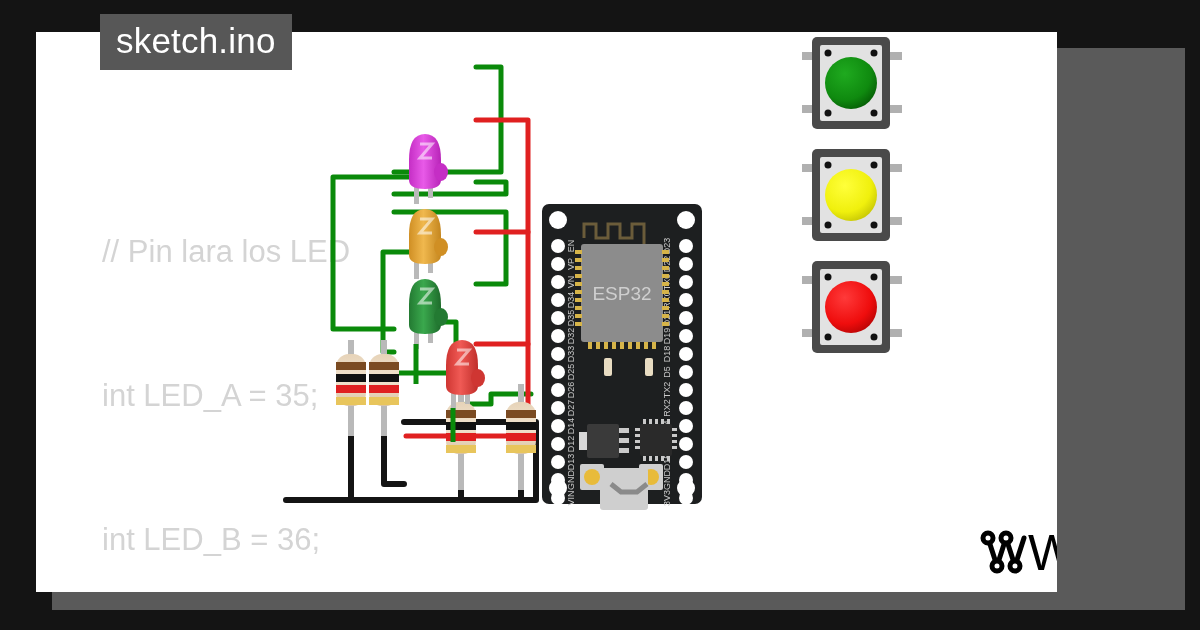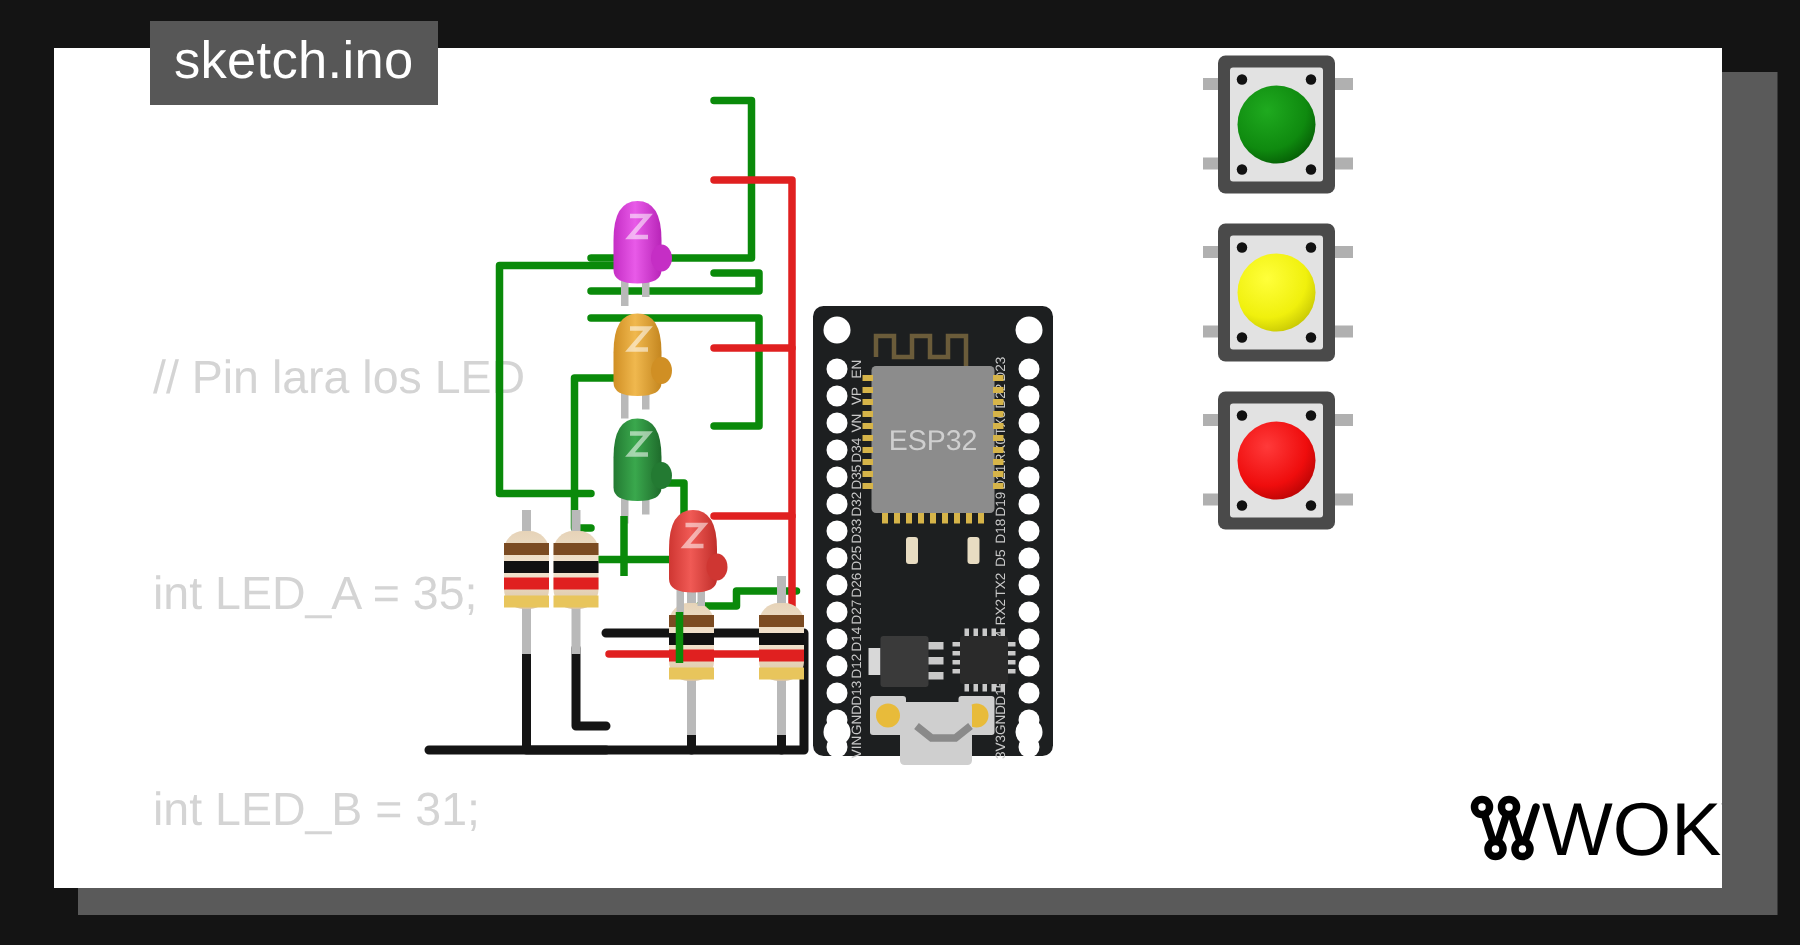--- a/index.html
+++ b/index.html
@@ -12,21 +12,21 @@
   }
   #root{position:absolute;inset:0;}
 
   
   .canvas-shadow{
     position:absolute;left:52px;top:48px;width:1133px;height:562px;
     background:#5a5a5a;
   }
   
   .canvas{
-    position:absolute;left:36px;top:32px;width:1112px;height:560px;
+    position:absolute;left:36px;top:32px;width:1021px;height:560px;
     background:#ffffff;overflow:hidden;
   }
 
   
   .file-tab{
     position:absolute;left:68px;top:14px;
     padding:6px 16px 9px 16px;
     background:#575757;color:#ffffff;
     font-size:35px;line-height:41px;letter-spacing:.2px;
     font-family:"Liberation Sans",sans-serif;
@@ -53,21 +53,21 @@
 
 <div id="root">
 
   <div class="canvas-shadow"></div>
 
   <div class="canvas">
 
     <div class="code">
       <span class="ln">// Pin lara los LED</span>
       <span class="ln">int LED_A = 35;</span>
-      <span class="ln">int LED_B = 31;</span>
+      <span class="ln">int LED_B = 36;</span>
       
       
       
       
       
       
       
     </div>
 
     <svg class="diagram" viewBox="0 0 1129 560">

